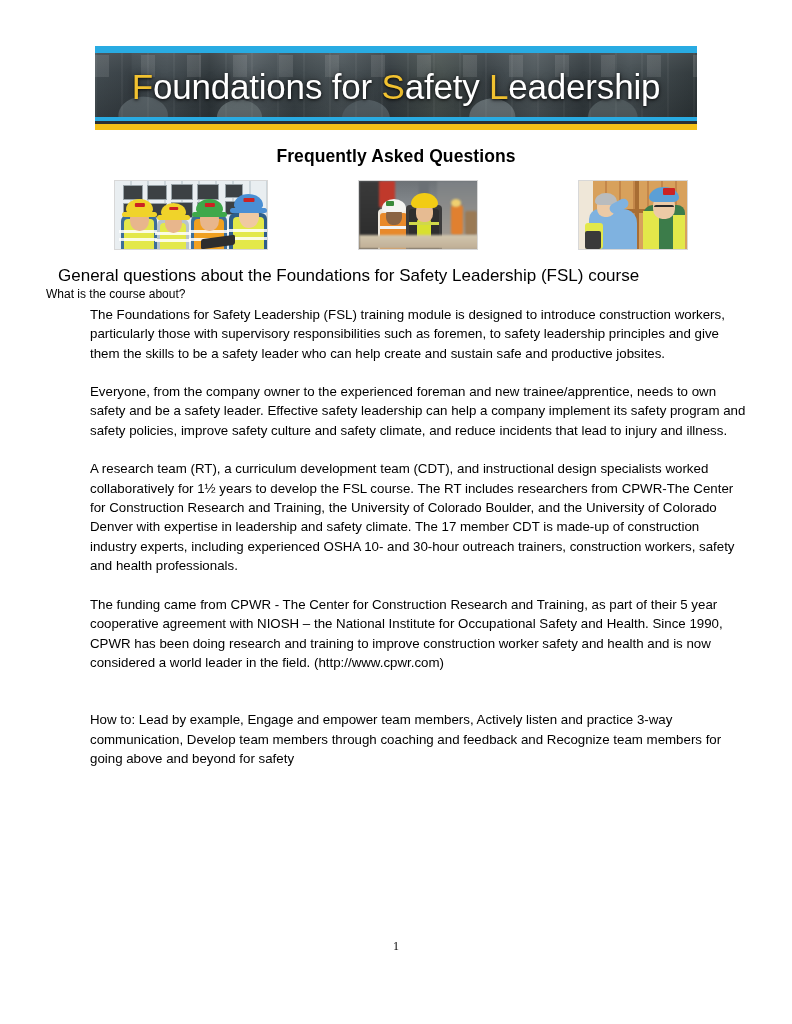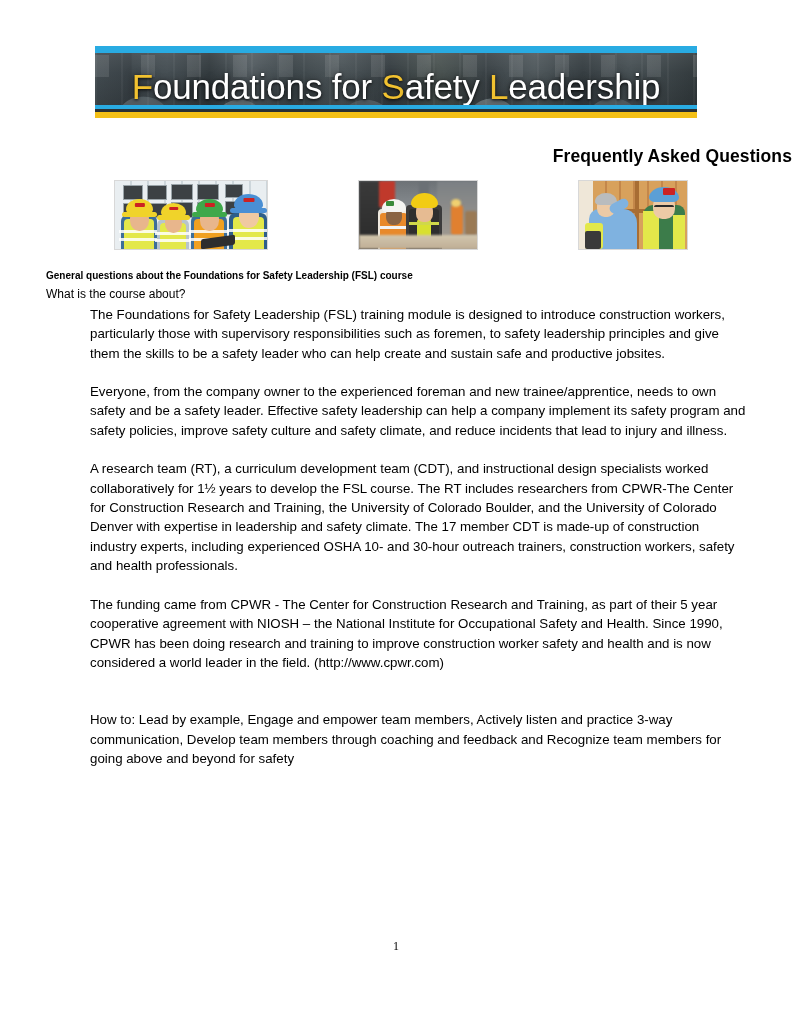--- a/index.html
+++ b/index.html
@@ -22,21 +22,21 @@
     height: 1024px;
     background: #ffffff;
   }
 
   
   .banner {
     position: absolute;
     left: 95px;
     top: 46px;
     width: 602px;
-    height: 72px;
+    height: 84px;
     overflow: hidden;
     background: #3b4449;
   }
   .banner-top-stripe {
     position: absolute;
     left: 0; top: 0;
     width: 100%;
     height: 7px;
     background: #29abe2;
   }
@@ -117,21 +117,21 @@
     background: #f4c017;
     z-index: 6;
   }
 
   
   .faq-title {
     position: absolute;
     left: 0;
     top: 146px;
     width: 792px;
-    text-align: right;
+    text-align: center;
     font-size: 17.5px;
     font-weight: bold;
     letter-spacing: 0.1px;
   }
 
   
   .photo-strip {
     position: absolute;
     left: 46px;
     top: 180px;
@@ -228,23 +228,23 @@
   
   .body-text {
     position: absolute;
     left: 46px;
     top: 266px;
     width: 702px;
     font-size: 13.3px;
     line-height: 19.4px;
   }
   .sec-head {
-    font-weight: bold;
-    font-size: 10px;
-    margin: 0 0 0 0;
+    font-weight: normal;
+    font-size: 17px;
+    margin: 0 0 0 12px;
   }
   .question {
     margin: 0;
     font-size: 12px;
   }
   .answer {
     margin: 0 0 0 44px;
     font-size: 13.3px;
     text-align: left;
   }

